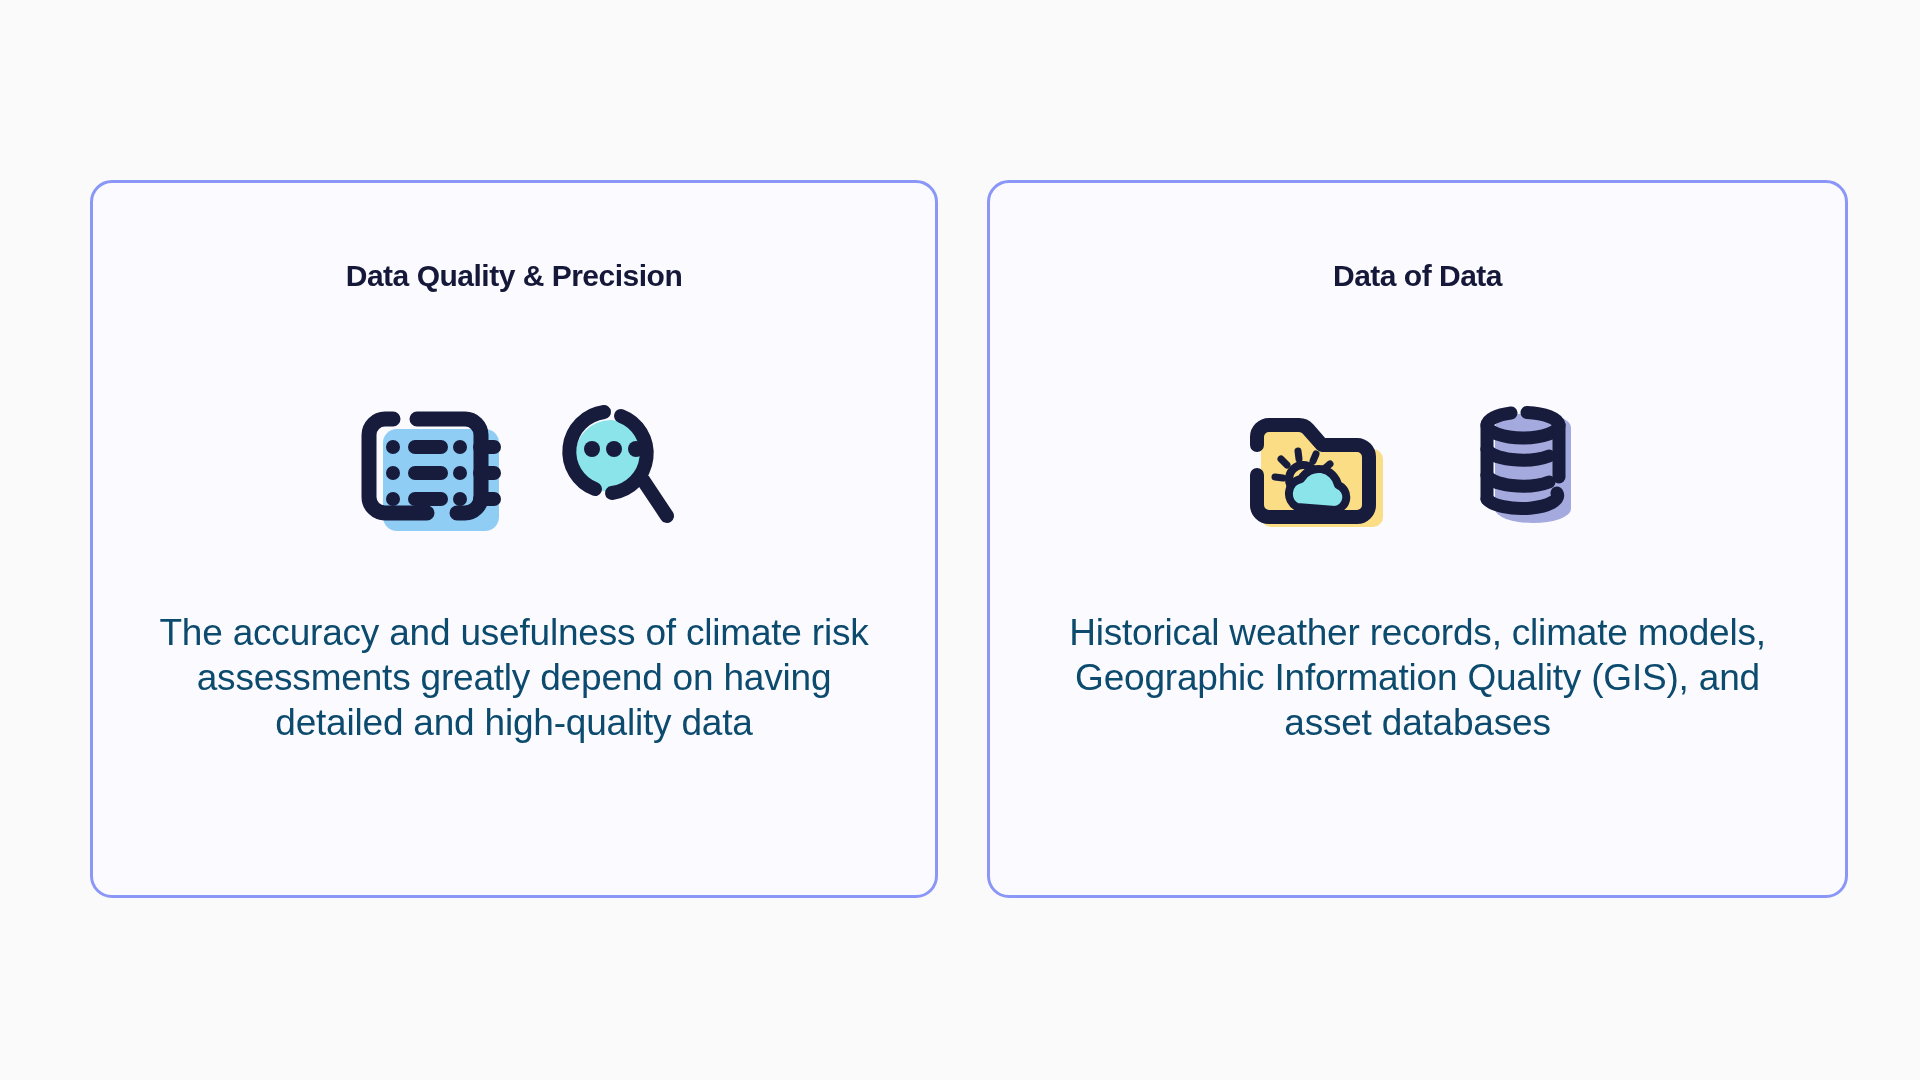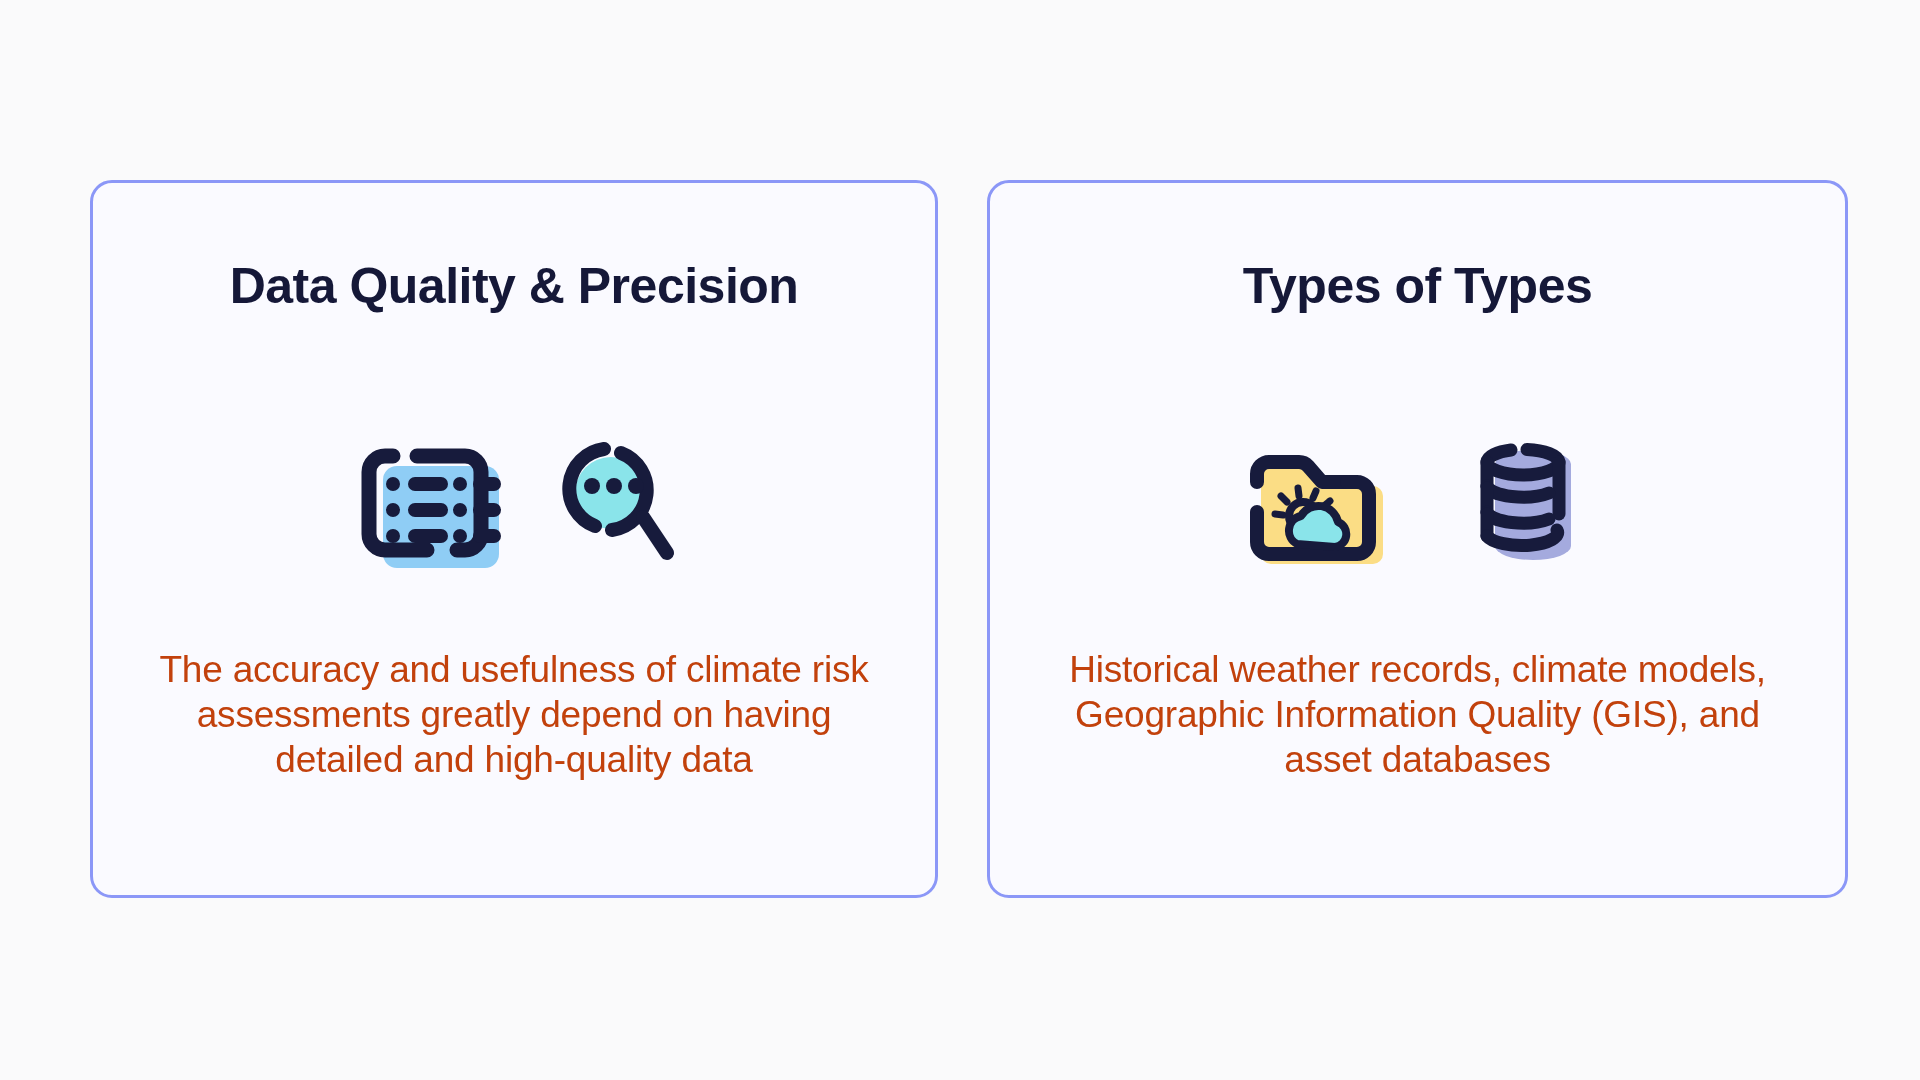--- a/index.html
+++ b/index.html
@@ -30,21 +30,21 @@
     border-radius: 22px;
     display: flex;
     flex-direction: column;
     align-items: center;
   }
   .card-left  { left: 90px;  width: 848px; }
   .card-right { left: 987px; width: 861px; }
 
   .card-title {
     margin-top: 78px;
-    font-size: 50px;
+    font-size: 30px;
     font-weight: 700;
     letter-spacing: -0.5px;
     color: #151838;
     text-align: center;
     line-height: 1;
     white-space: nowrap;
   }
 
   .icon-row {
     margin-top: 58px;
@@ -61,21 +61,21 @@
     display: block;
     line-height: 0;
   }
 
   .card-body {
     margin-top: 46px;
     width: 740px;
     text-align: center;
     font-size: 37px;
     line-height: 1.22;
-    color: #c2410c;
+    color: #0c4a6e;
     font-weight: 400;
     letter-spacing: -0.2px;
   }
   .card-right .card-body { width: 700px; }
 </style>
 </head>
 <body>
 
 <div class="board">
 
@@ -127,21 +127,21 @@
         </svg>
       </span>
 
     </div>
 
     <p class="card-body">The accuracy and usefulness of climate risk assessments greatly depend on having detailed and high-quality data</p>
   </section>
 
   <section class="card card-right">
 
-    <h2 class="card-title">Types of Types</h2>
+    <h2 class="card-title">Data of Data</h2>
 
     <div class="icon-row icon-row-right">
 
       <span class="icon-slot">
         <svg width="160" height="160" viewBox="0 0 160 160" xmlns="http://www.w3.org/2000/svg">
           <path d="M34 42 h44 l16 18 h42 a10 10 0 0 1 10 10 v58 a10 10 0 0 1 -10 10 h-102 a10 10 0 0 1 -10 -10 v-76 a10 10 0 0 1 10 -10 z" fill="#fbdd85"></path>
           <g fill="none" stroke="#171b3c" stroke-width="14" stroke-linecap="round" stroke-linejoin="round">
             <path d="M20 56 v-8 a12 12 0 0 1 12 -12 h30 a12 12 0 0 1 9 4 l14 16 h25"></path>
             <path d="M110 56 h10 a12 12 0 0 1 12 12 v48 a12 12 0 0 1 -12 12 h-88 a12 12 0 0 1 -12 -12 v-30"></path>
           </g>

